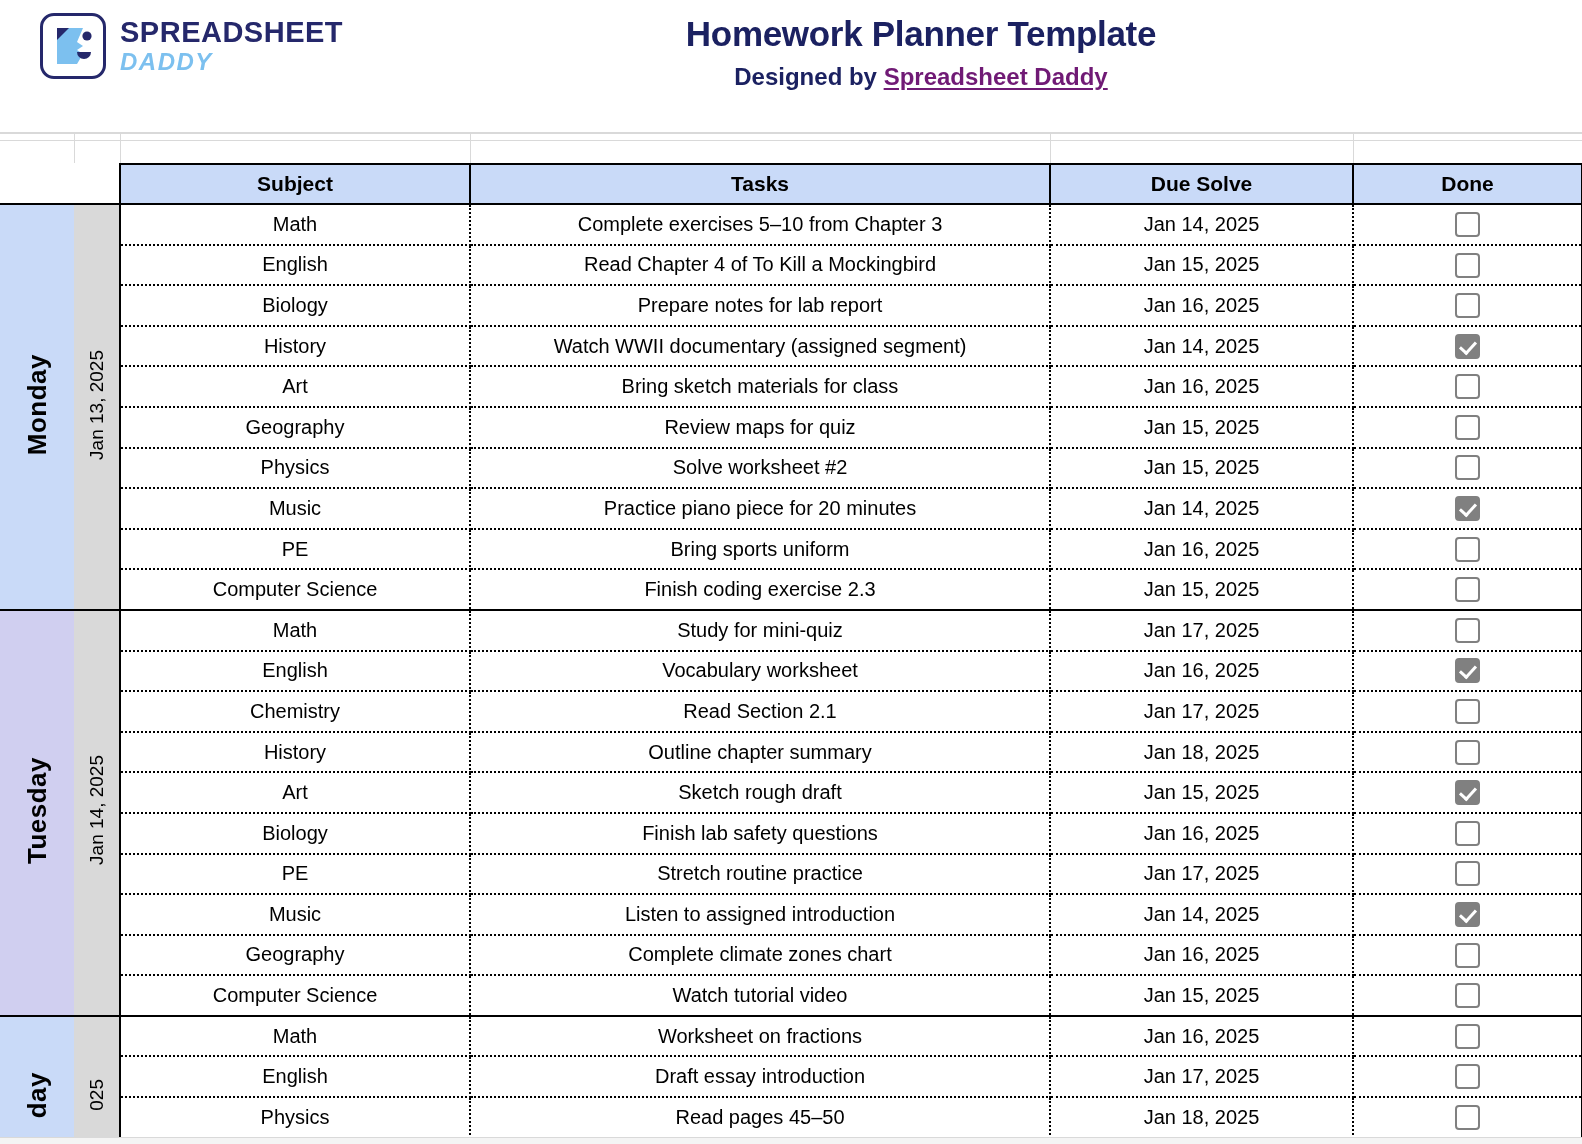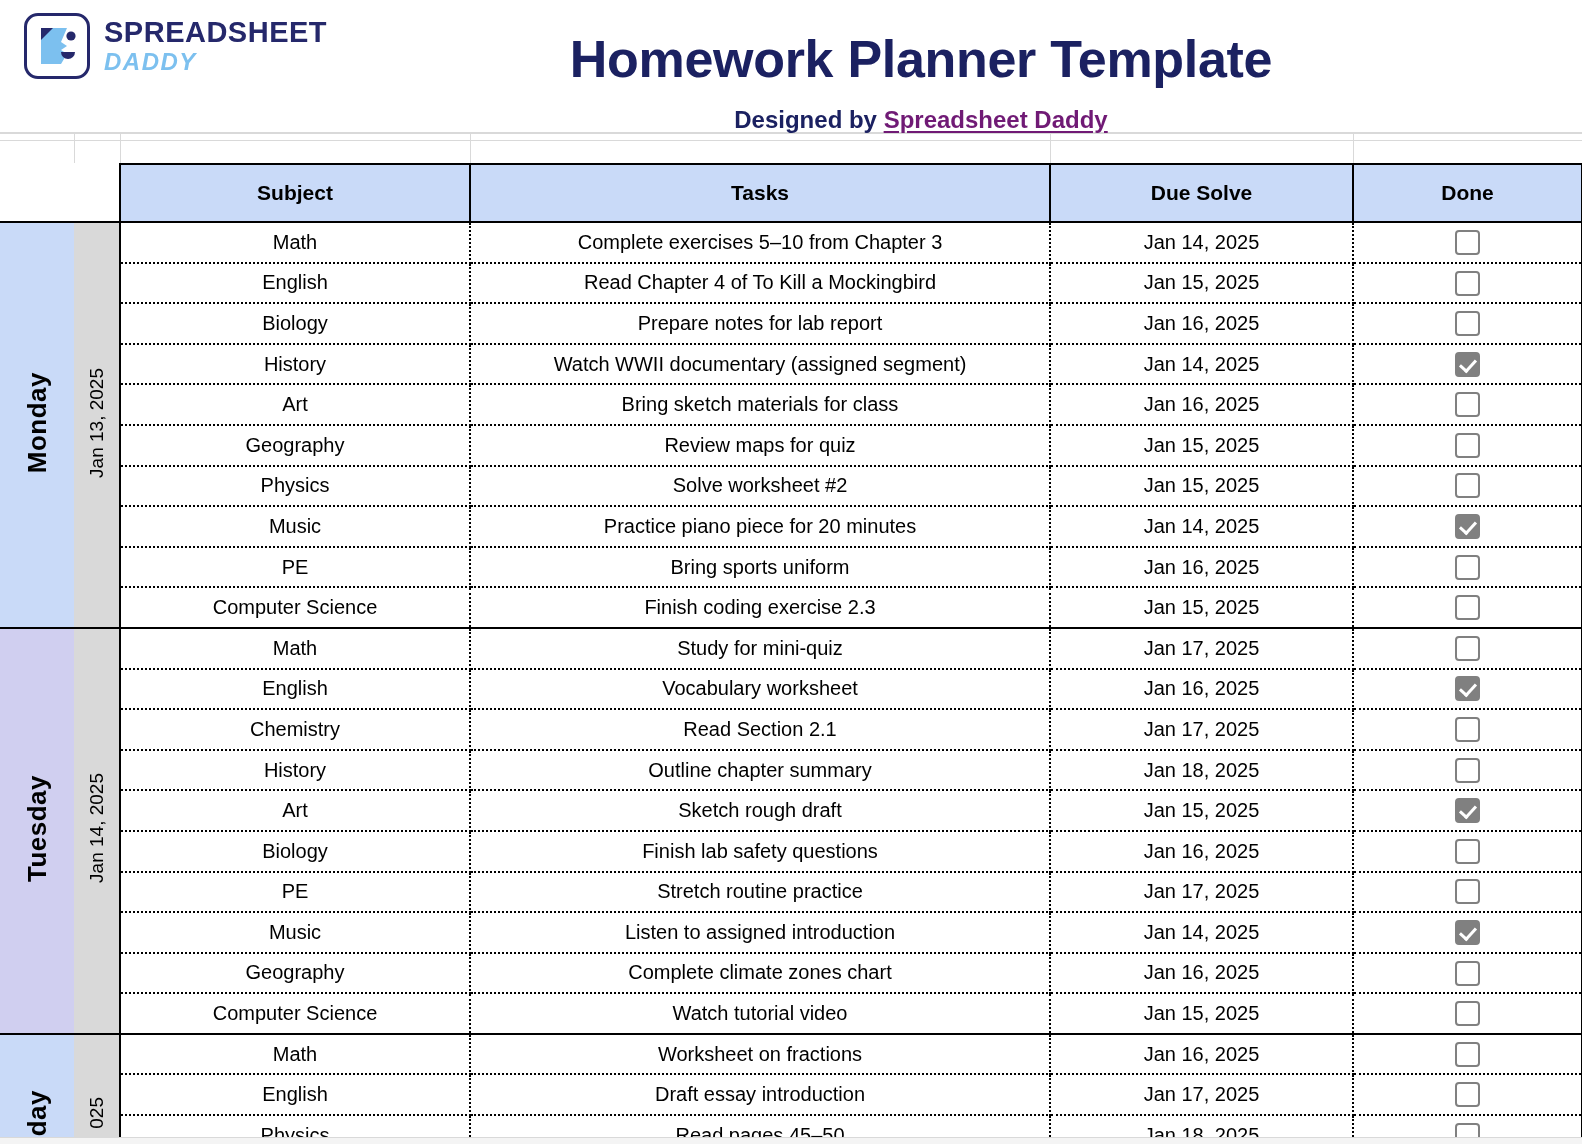--- a/index.html
+++ b/index.html
@@ -19,21 +19,21 @@
   
   .banner {
     position: relative;
     height: 133px;
     background: #ffffff;
     border-bottom: 1px solid #d9d9d9;
     box-sizing: border-box;
   }
   .logo-block {
     position: absolute;
-    left: 24px;
+    left: 40px;
     top: 13px;
     display: flex;
     align-items: center;
     gap: 14px;
   }
   .logo-mark {
     width: 66px;
     height: 66px;
     border: 3px solid #25286b;
     border-radius: 14px;
@@ -64,26 +64,26 @@
   }
 
   .title-block {
     position: absolute;
     left: 380px;
     right: 120px;
     top: 14px;
     text-align: center;
   }
   .main-title {
-    font-size: 52px;
+    font-size: 35px;
     font-weight: bold;
     color: #1b2161;
     letter-spacing: -0.3px;
     line-height: 1.15;
-    margin: 16px;
+    margin: 0;
   }
   .sub-title {
     font-size: 24px;
     font-weight: bold;
     color: #1b2161;
     margin-top: 9px;
   }
   .sub-title a {
     color: #701a75;
     text-decoration: underline;
@@ -127,21 +127,21 @@
     background: #c9daf8;
     color: #000000;
     font-size: 21px;
     font-weight: bold;
     height: 38px;
     text-align: center;
     border-top: 2px solid #000000;
     border-bottom: 2px solid #000000;
     border-left: 2px solid #000000;
     border-right: 2px solid #000000;
-    padding: 9px;
+    padding: 0;
   }
   thead th.blank {
     background: #ffffff;
     border: none;
     border-bottom: 1px solid #d9d9d9;
   }
   thead th.blank.sep { border-right: 1px solid #d9d9d9; }
 
   
   tbody td {

